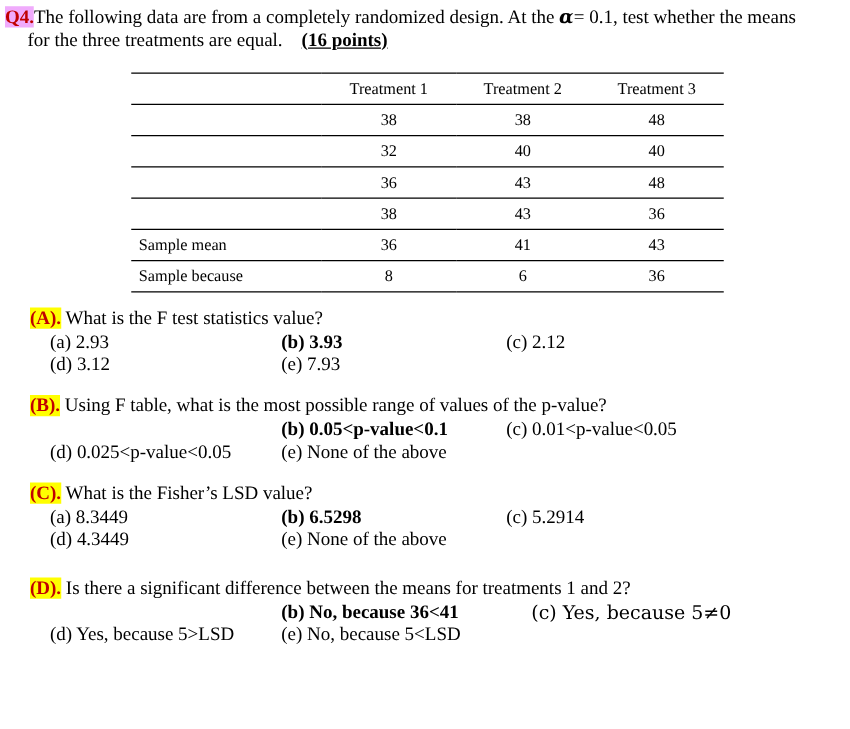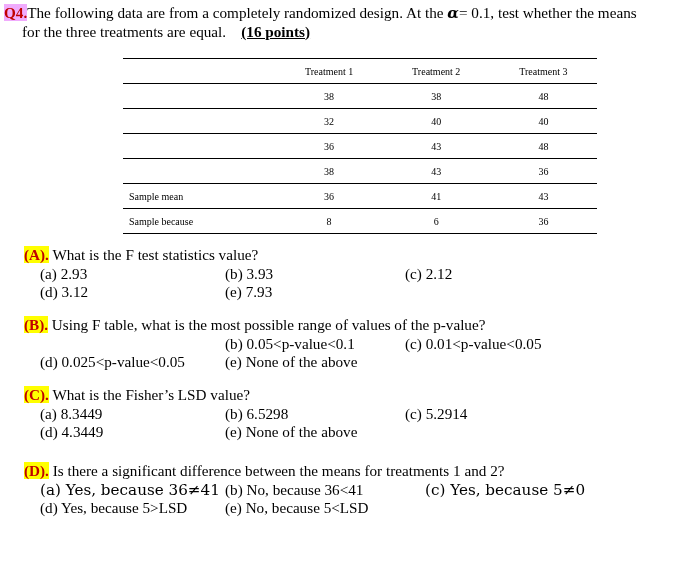--- a/index.html
+++ b/index.html
@@ -45,25 +45,25 @@
     font-style: italic;
   }
   .points {
     font-weight: bold;
     text-decoration: underline;
   }
 
   
   #data-table {
     position: absolute;
-    left: 123px;
+    left: 105px;
     top: 58px;
     width: 474px;
     border-collapse: collapse;
-    font-size: 10px;
+    font-size: 13px;
   }
   #data-table td, #data-table th {
     padding: 0;
     height: 24px;
     font-weight: normal;
     border: 0;
   }
   #data-table tr {
     border-bottom: 1.1px solid #000;
   }
@@ -109,21 +109,21 @@
     height: 18px;
     line-height: 18px;
     white-space: nowrap;
     text-align: center;
   }
   .opt {
     position: absolute;
     top: 0;
   }
   .opt-a { left: 16px; }
-  .opt-b { left: 201px; }
+  .opt-b { left: 201px; font-weight: bold; }
   .opt-c { left: 381px; }
   .opt-d { left: 16px; }
   .opt-e { left: 201px; }
 
   
   #question-d .opt-c { left: 401px; }
 
   .ne {
     font-family: "DejaVu Serif", serif;
   }
@@ -219,21 +219,20 @@
   </div>
   <div class="opt-row">
     <span class="opt opt-d">(d) 4.3449</span>
     <span class="opt opt-e">(e) None of the above</span>
   </div>
 </div>
 
 <div class="subq" id="question-d" style="top:462px;">
   <div class="subq-prompt"><span class="sublabel">(D).</span> <span>Is there a significant difference between the means for treatments 1 and 2?</span></div>
   <div class="opt-row">
-    <span class="opt opt-a ne">(a) Yes, because 36≠41</span>
     <span class="opt opt-b">(b) No, because 36&lt;41</span>
     <span class="opt opt-c ne">(c) Yes, because 5≠0</span>
   </div>
   <div class="opt-row">
     <span class="opt opt-d">(d) Yes, because 5&gt;LSD</span>
     <span class="opt opt-e">(e) No, because 5&lt;LSD</span>
   </div>
 </div>
 
 </body></html>

